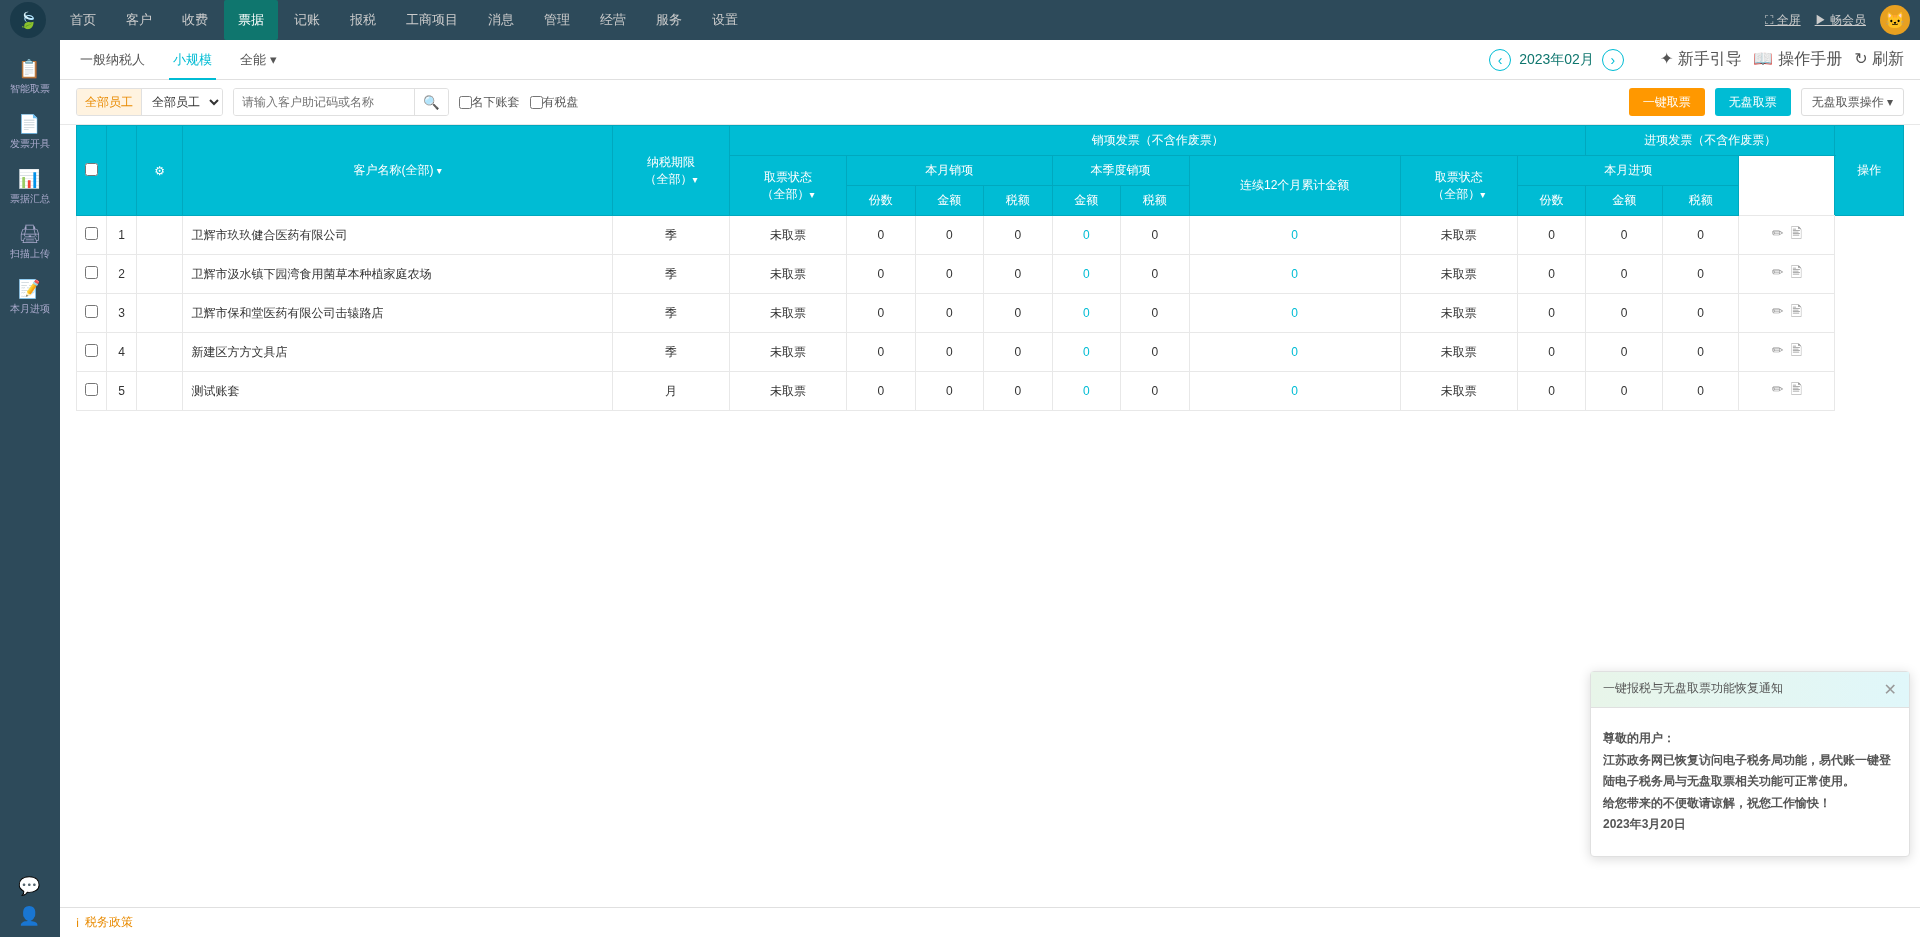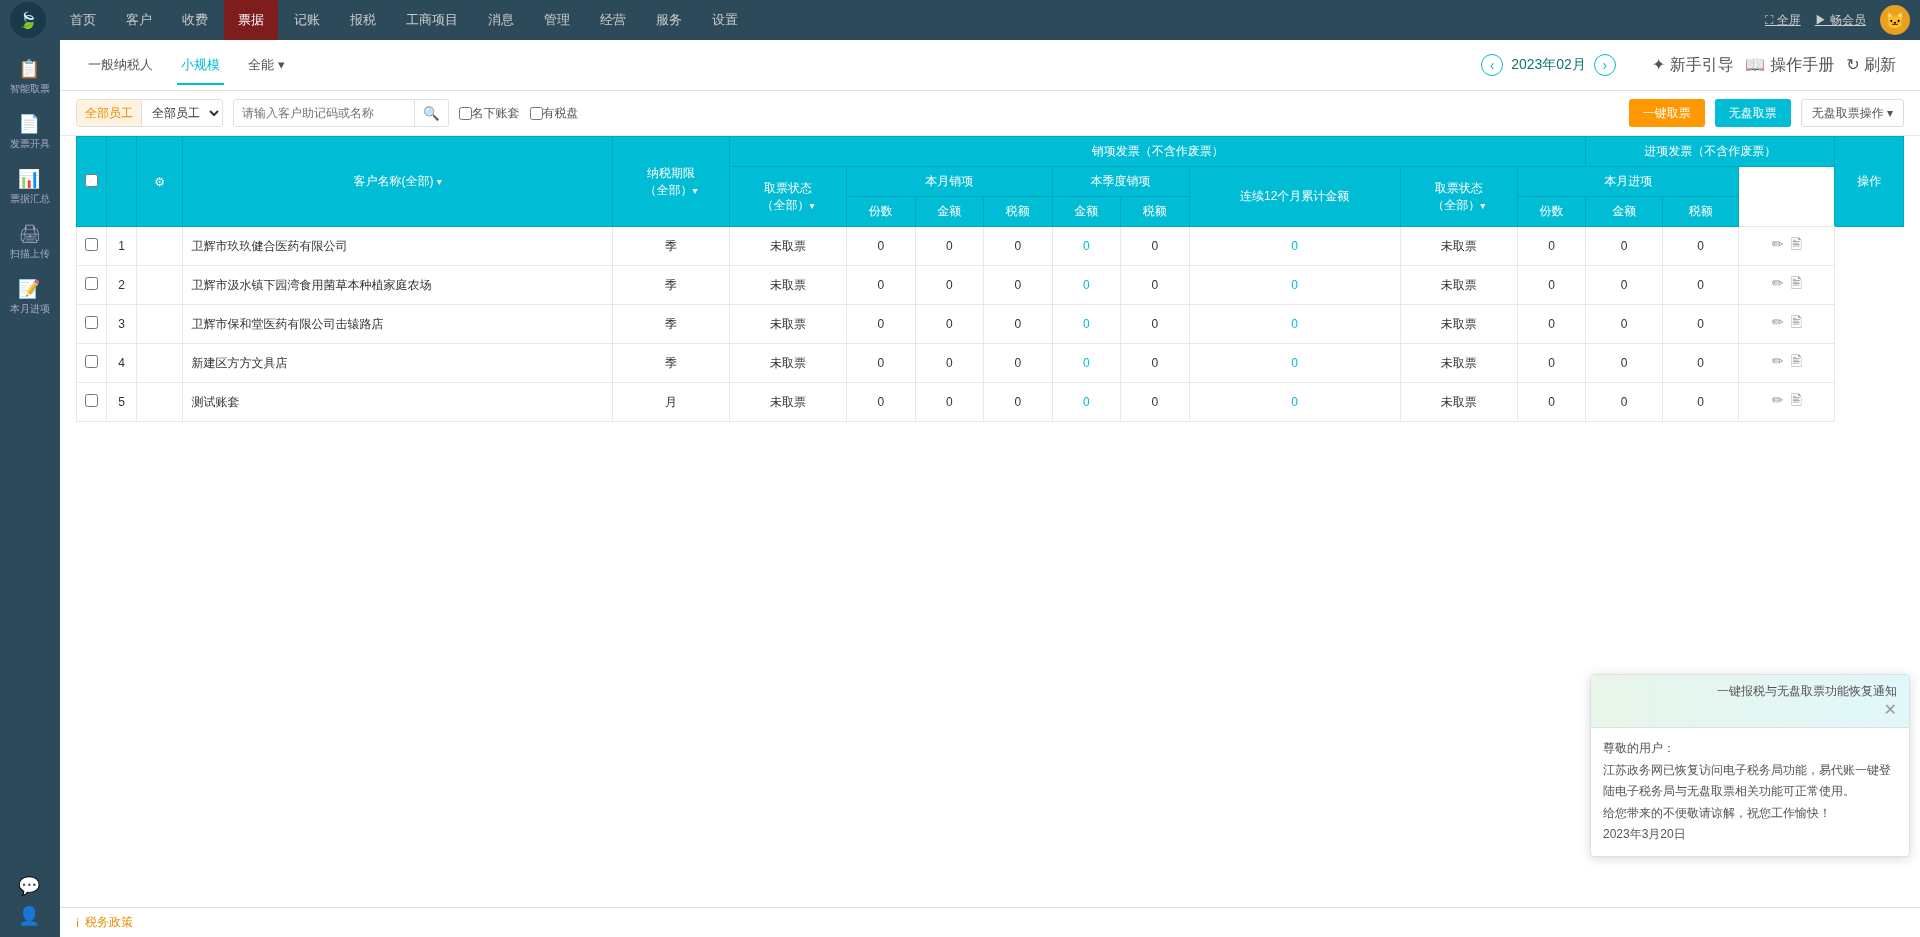--- a/index.html
+++ b/index.html
@@ -13,21 +13,21 @@
     }
     .top-nav .logo {
       width: 36px; height: 36px; margin-right: 10px;
     }
     .top-nav .nav-items { display: flex; gap: 2px; flex: 1; }
     .top-nav .nav-item {
       padding: 0 14px; height: 40px; line-height: 40px;
       color: #ccc; cursor: pointer; font-size: 13px;
     }
     .top-nav .nav-item.active {
-      background: #7f1d1d; color: #fff; border-radius: 2px;
+      background: #0f766e; color: #fff; border-radius: 2px;
     }
     .top-nav .nav-right {
       display: flex; align-items: center; gap: 14px; color: #ccc; font-size: 12px;
     }
     .top-nav .nav-right span { cursor: pointer; text-decoration: underline; }
     .avatar {
       width: 30px; height: 30px; border-radius: 50%;
       background: #e8a020; display: flex; align-items: center; justify-content: center;
       color: #fff; font-size: 16px; cursor: pointer;
     }
@@ -45,21 +45,21 @@
     }
     .sidebar-item .icon { font-size: 18px; }
     .sidebar-item .label { font-size: 10px; line-height: 1.2; }
 
     
     .main { flex: 1; display: flex; flex-direction: column; overflow: hidden; }
 
     
     .sub-header {
       background: #fff; border-bottom: 1px solid #e0e0e0;
-      display: flex; align-items: center; padding: 0 24px; height: 51px; gap: 20px;
+      display: flex; align-items: center; padding: 0 16px; height: 40px; gap: 20px;
     }
     .sub-tab {
       padding: 0 4px; height: 40px; line-height: 40px; cursor: pointer;
       font-size: 13px; color: #555; position: relative;
     }
     .sub-tab.active { color: #00bcd4; border-bottom: 2px solid #00bcd4; }
     .sub-tab.with-icon { display: flex; align-items: flex-end; gap: 4px; }
 
     .sub-header .period-nav {
       margin-left: auto; display: flex; align-items: center; gap: 8px;
@@ -151,24 +151,24 @@
     .notification-popup {
       position: fixed; right: 10px; bottom: 80px;
       width: 320px; background: #fff;
       border: 1px solid #e0e0e0; border-radius: 4px;
       box-shadow: 0 2px 12px rgba(0,0,0,0.15); font-size: 12px;
       z-index: 100;
     }
     .notification-header {
       background: linear-gradient(to right, #e8f5e9, #e0f7fa);
       padding: 8px 12px; border-bottom: 1px solid #e0e0e0;
-      display: flex; justify-content: space-between; align-items: flex-end;
-      font-size: 12px; color: #555; flex-direction: column;
-    }
-    .notification-body { padding: 10px 12px; color: #555; line-height: 1.8; }
+      display: flex; justify-content: space-between; align-items: flex-start;
+      font-size: 12px; color: #555;
+    }
+    .notification-body { padding: 20px 12px; color: #555; line-height: 1.8; font-weight: bold; }
     .notification-close {
       cursor: pointer; color: #999; font-size: 16px;
     }
 
     
     .bottom-bar {
       background: #fff; border-top: 1px solid #e0e0e0;
       padding: 6px 16px; display: flex; align-items: center; gap: 6px;
       font-size: 12px; color: #e88a00; cursor: pointer;
     }

